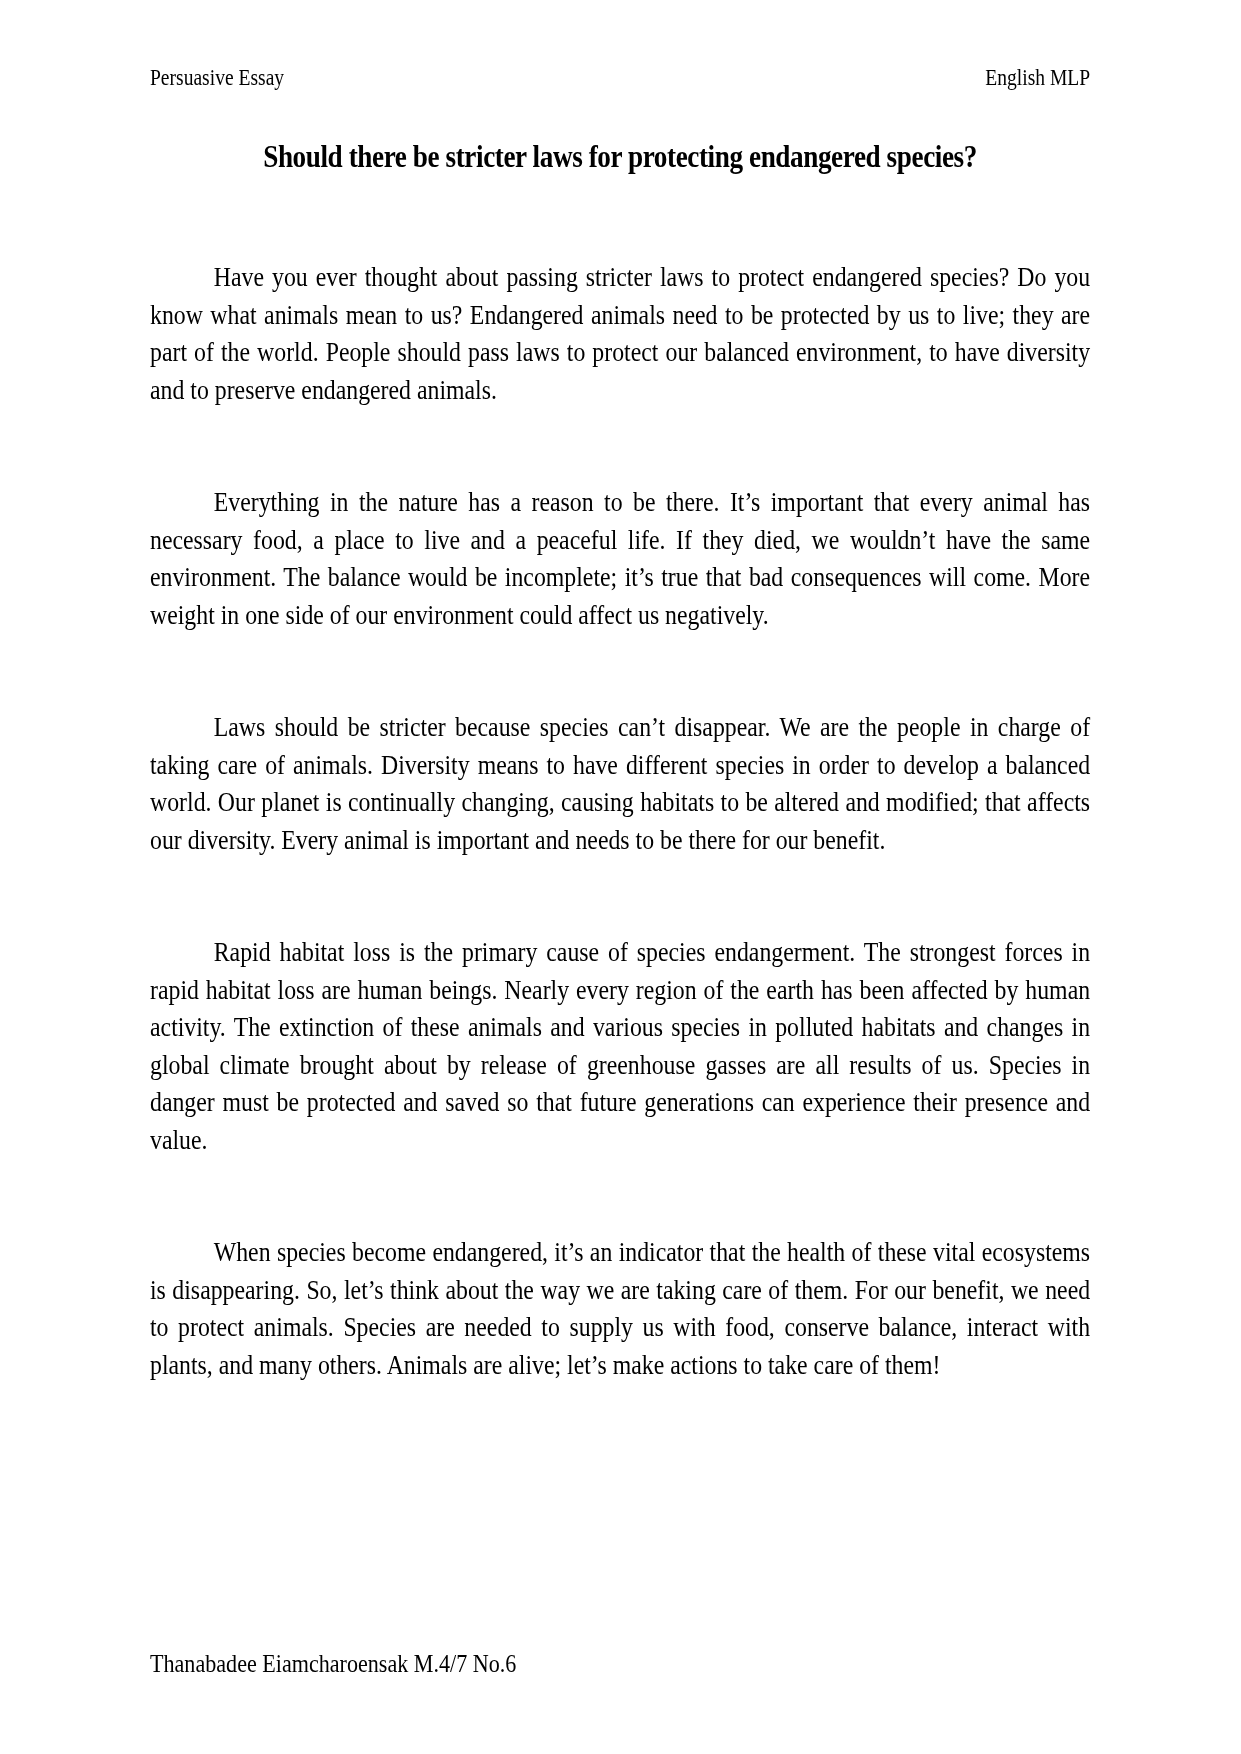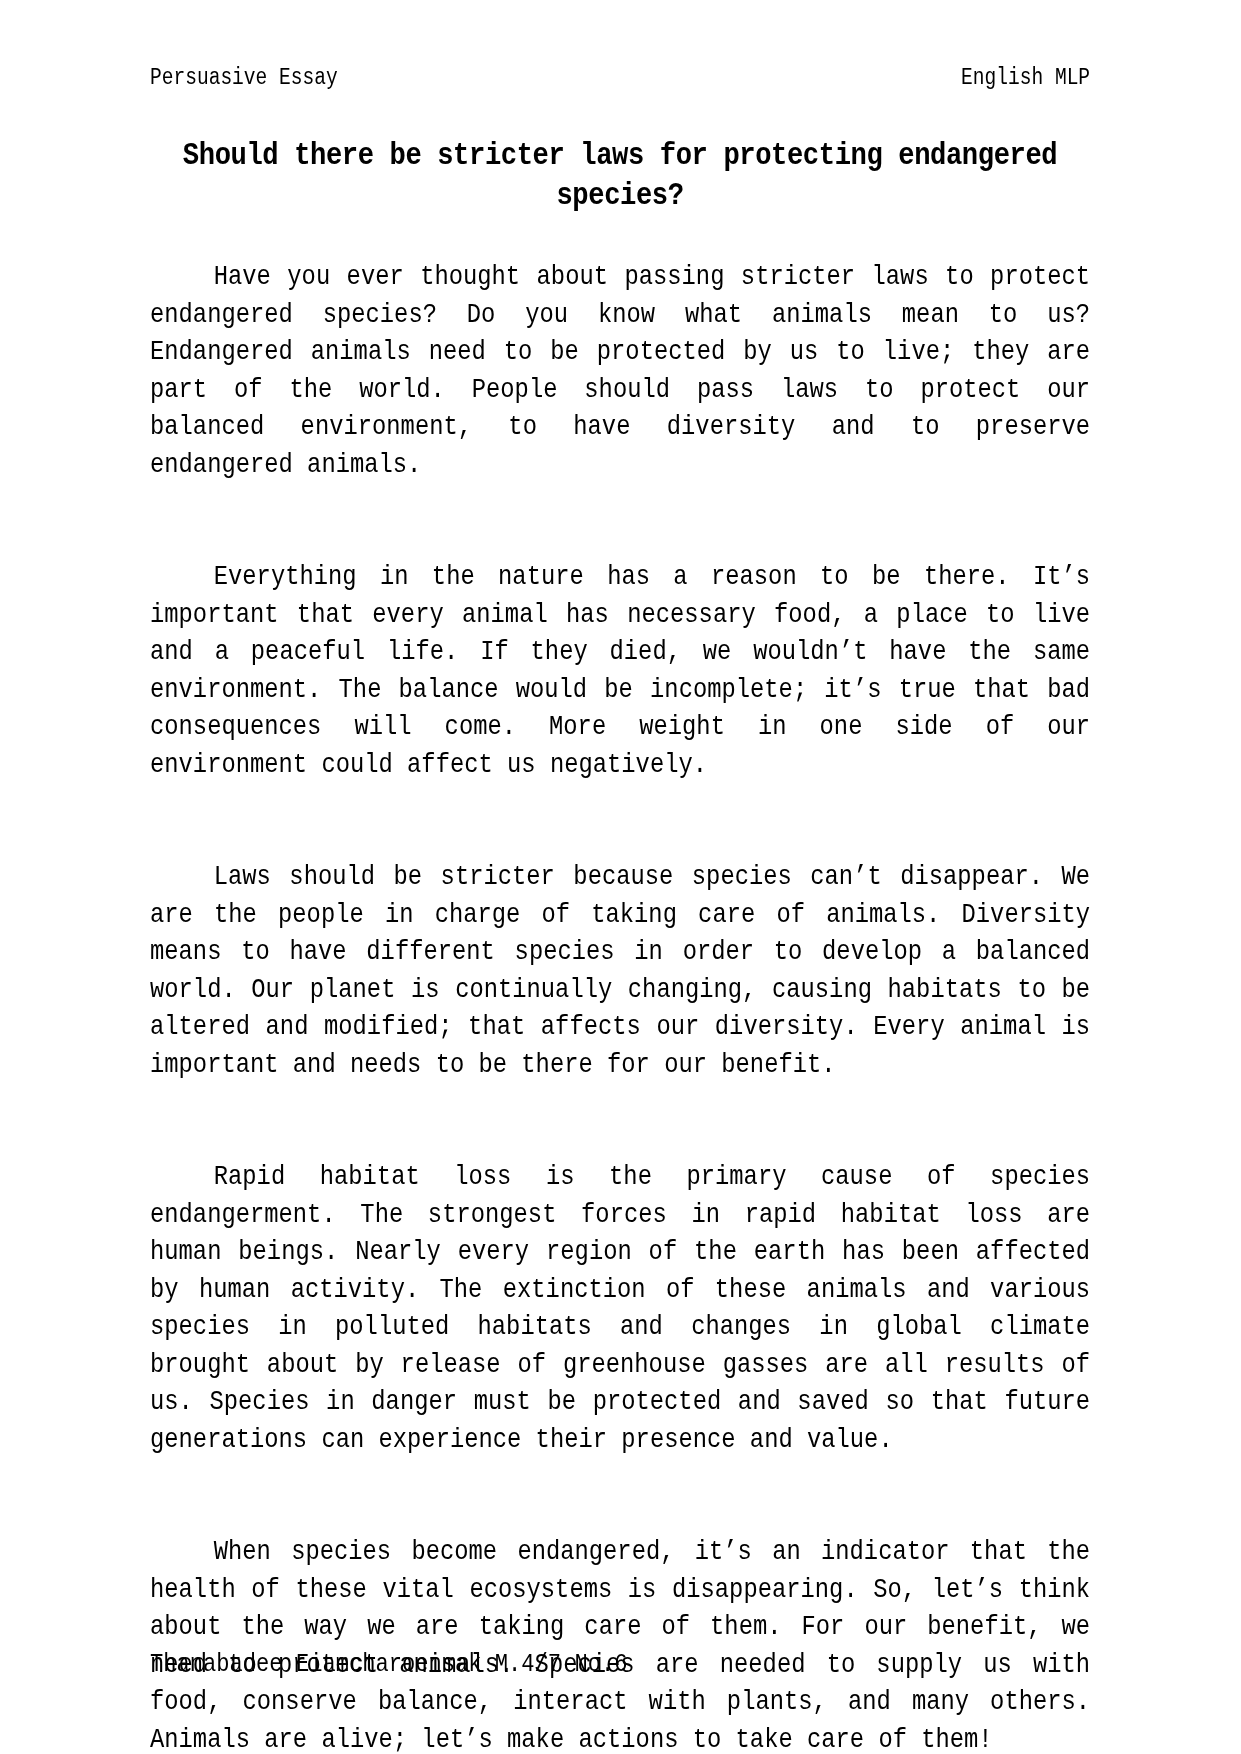--- a/index.html
+++ b/index.html
@@ -6,21 +6,21 @@
     margin: 0;
     padding: 0;
     background: #ffffff;
   }
   .page {
     position: relative;
     width: 1241px;
     height: 1754px;
     background: #ffffff;
     color: #000000;
-    font-family: Liberation Mono, monospace;
+    font-family: Liberation Serif, serif;
     overflow: hidden;
   }
   
   .cond {
     transform: scaleX(0.85);
     transform-origin: left top;
   }
   .header {
     position: absolute;
     top: 64px;

